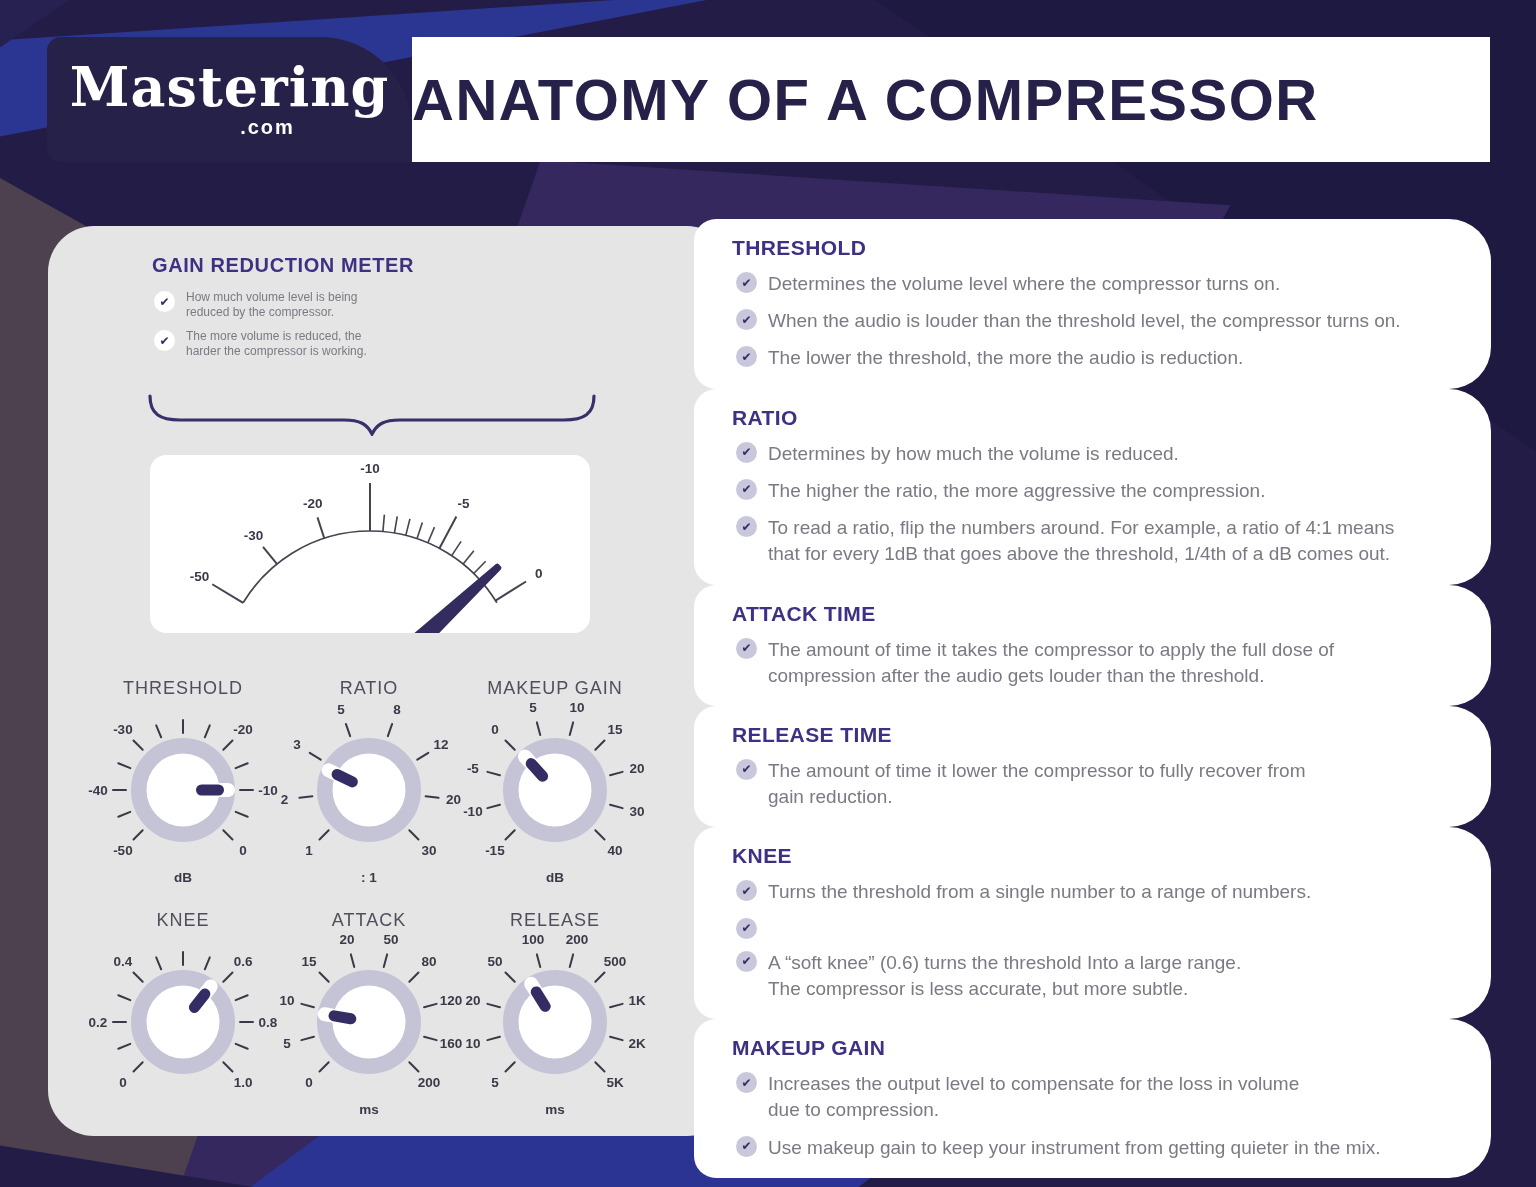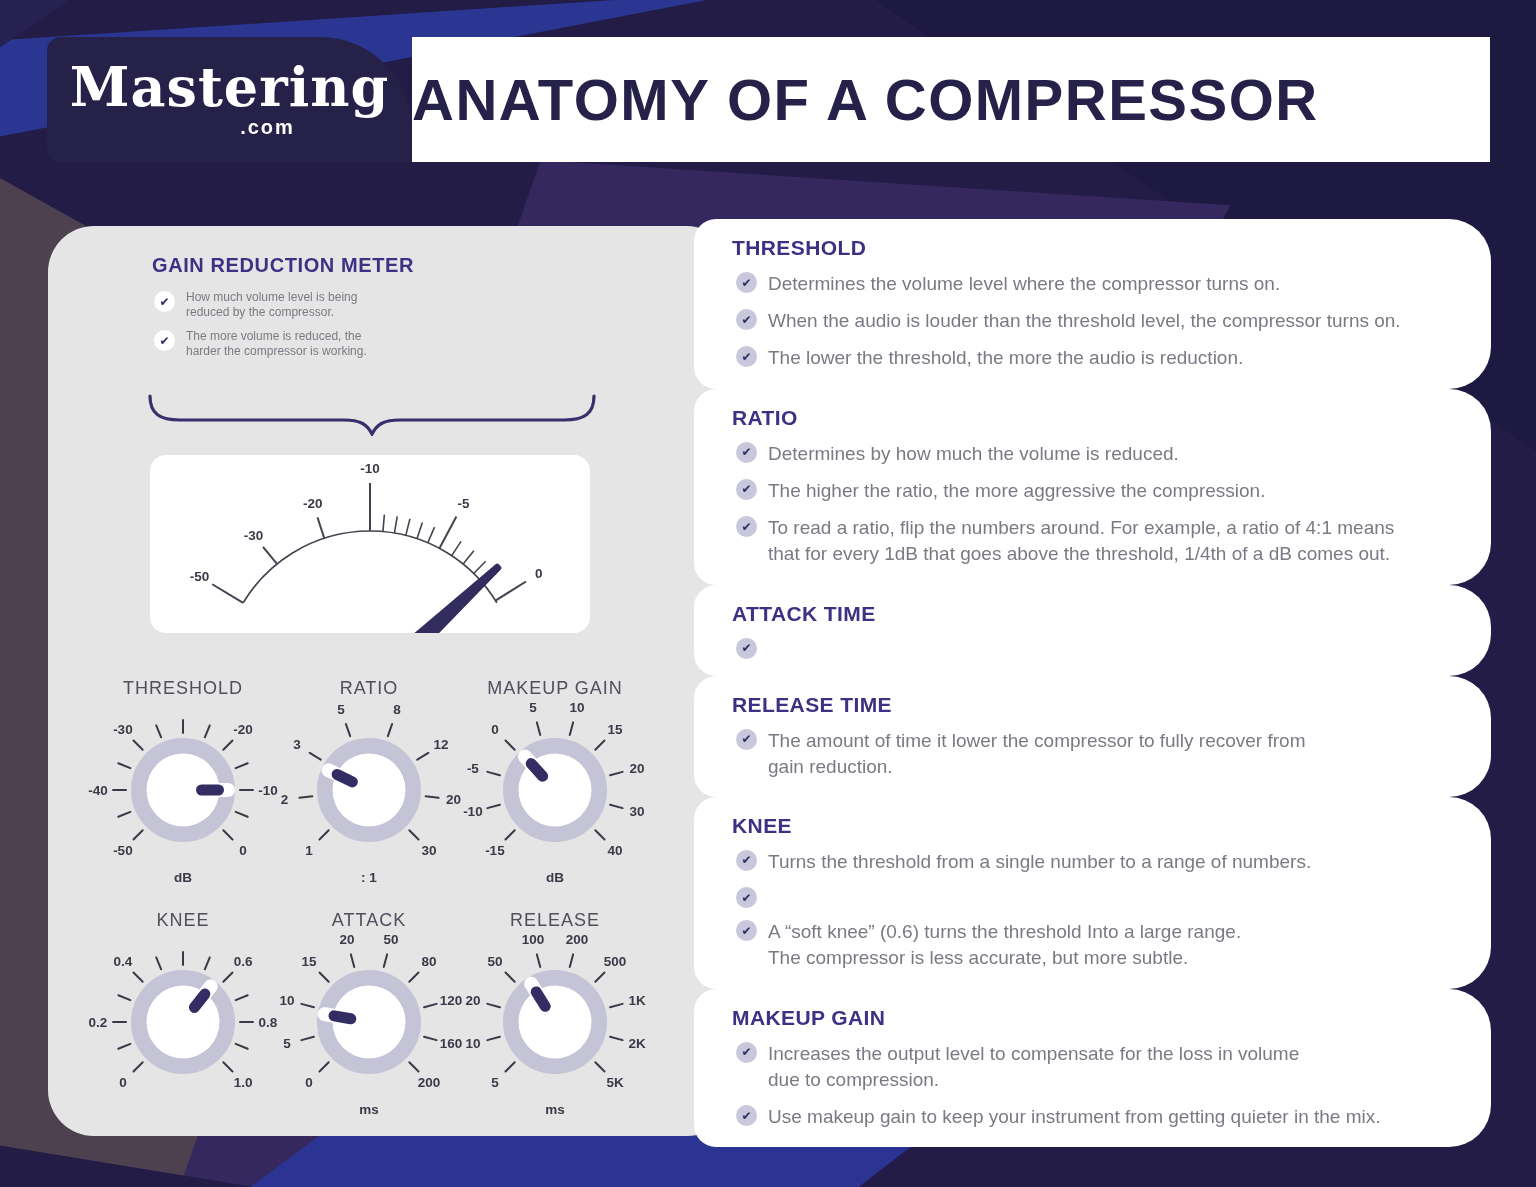--- a/index.html
+++ b/index.html
@@ -355,20 +355,22 @@
         <div class="bullet-row">
           <span class="check on-card">✔</span>
           <span class="bullet-text">To read a ratio, flip the numbers around. For example, a ratio of 4:1 means
 that for every 1dB that goes above the threshold, 1/4th of a dB comes out.</span>
         </div>
       </div>
       <div class="card">
         <div class="card-title">ATTACK TIME</div>
         <div class="bullet-row">
           <span class="check on-card">✔</span>
+          <span class="bullet-text">The amount of time it takes the compressor to apply the full dose of
+compression after the audio gets louder than the threshold.</span>
         </div>
       </div>
       <div class="card">
         <div class="card-title">RELEASE TIME</div>
         <div class="bullet-row">
           <span class="check on-card">✔</span>
           <span class="bullet-text">The amount of time it lower the compressor to fully recover from
 gain reduction.</span>
         </div>
       </div>

